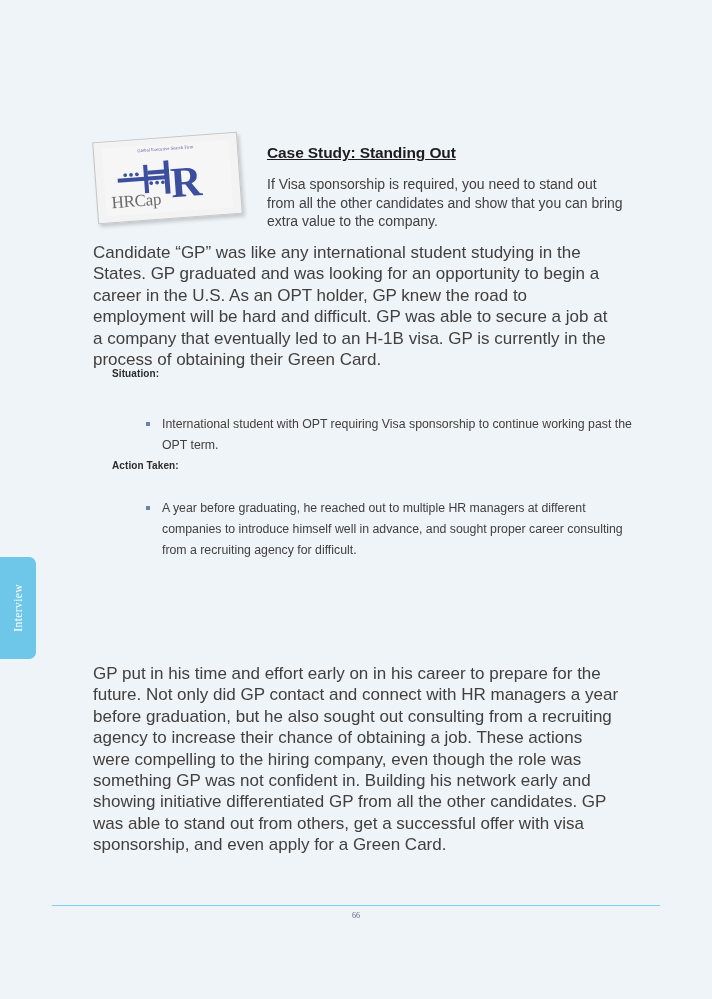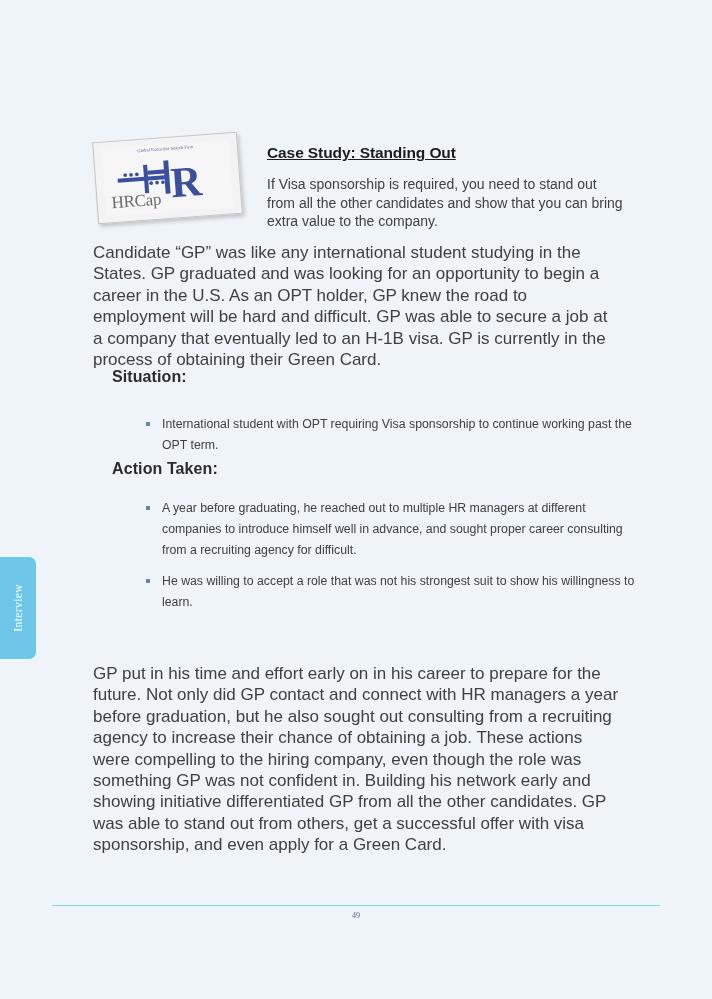--- a/index.html
+++ b/index.html
@@ -172,21 +172,21 @@
   }
   .para-2 {
     left: 93px;
     top: 663px;
     width: 527px;
   }
 
   
   .section-heading {
     position: absolute;
-    font-size: 16px;
+    font-size: 10px;
     font-weight: bold;
     color: #2b2b2b;
     letter-spacing: 0.1px;
   }
   .sh-situation { left: 112px; top: 368px; }
   .sh-action    { left: 112px; top: 460px; }
 
   .bullets {
     position: absolute;
     margin: 16px;
@@ -292,21 +292,20 @@
   <p class="para para-1">Candidate “GP” was like any international student studying in the States. GP graduated and was looking for an opportunity to begin a career in the U.S. As an OPT holder, GP knew the road to employment will be hard and difficult. GP was able to secure a job at a company that eventually led to an H-1B visa. GP is currently in the process of obtaining their Green Card.</p>
 
   <div class="section-heading sh-situation">Situation:</div>
   <ul class="bullets bullets-situation">
     <li class="bullet">International student with OPT requiring Visa sponsorship to continue working past the OPT term.</li>
   </ul>
 
   <div class="section-heading sh-action">Action Taken:</div>
   <ul class="bullets bullets-action">
     <li class="bullet">A year before graduating, he reached out to multiple HR managers at different companies to introduce himself well in advance, and sought proper career consulting from a recruiting agency for difficult.</li>
-    <li class="bullet">He was willing to accept a role that was not his strongest suit to show his willingness to learn.</li>
   </ul>
 
   <p class="para para-2">GP put in his time and effort early on in his career to prepare for the future. Not only did GP contact and connect with HR managers a year before graduation, but he also sought out consulting from a recruiting agency to increase their chance of obtaining a job. These actions were compelling to the hiring company, even though the role was something GP was not confident in. Building his network early and showing initiative differentiated GP from all the other candidates. GP was able to stand out from others, get a successful offer with visa sponsorship, and even apply for a Green Card.</p>
 
   <div class="footer-rule"></div>
-  <div class="footer-page">49</div>
+  <div class="footer-page">66</div>
 
 </div>
 
 </body></html>

